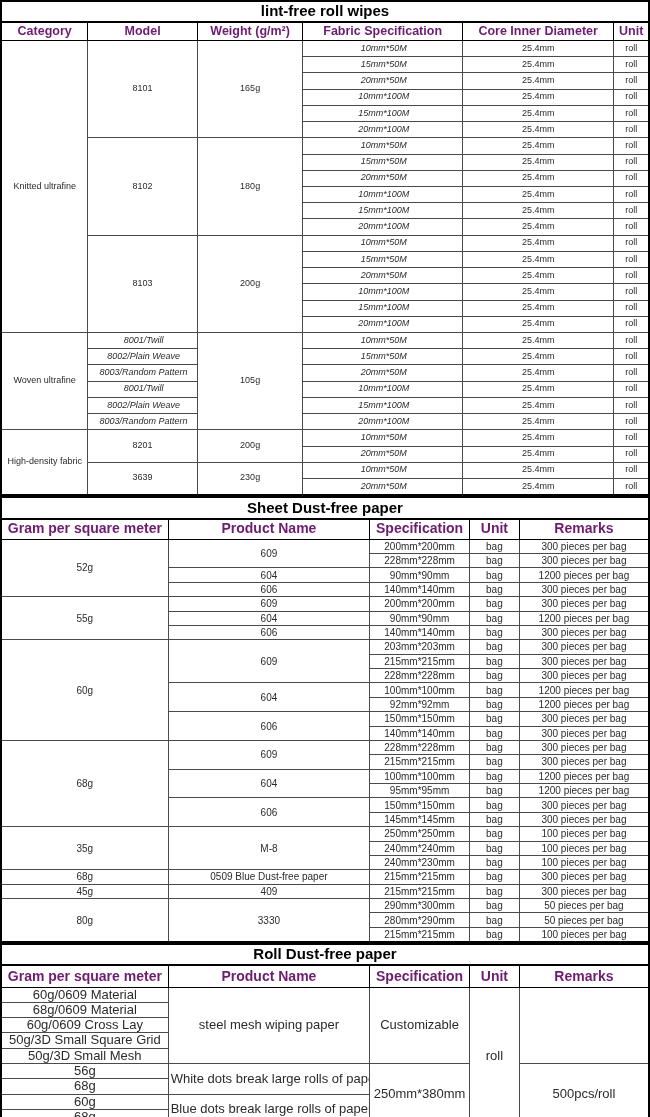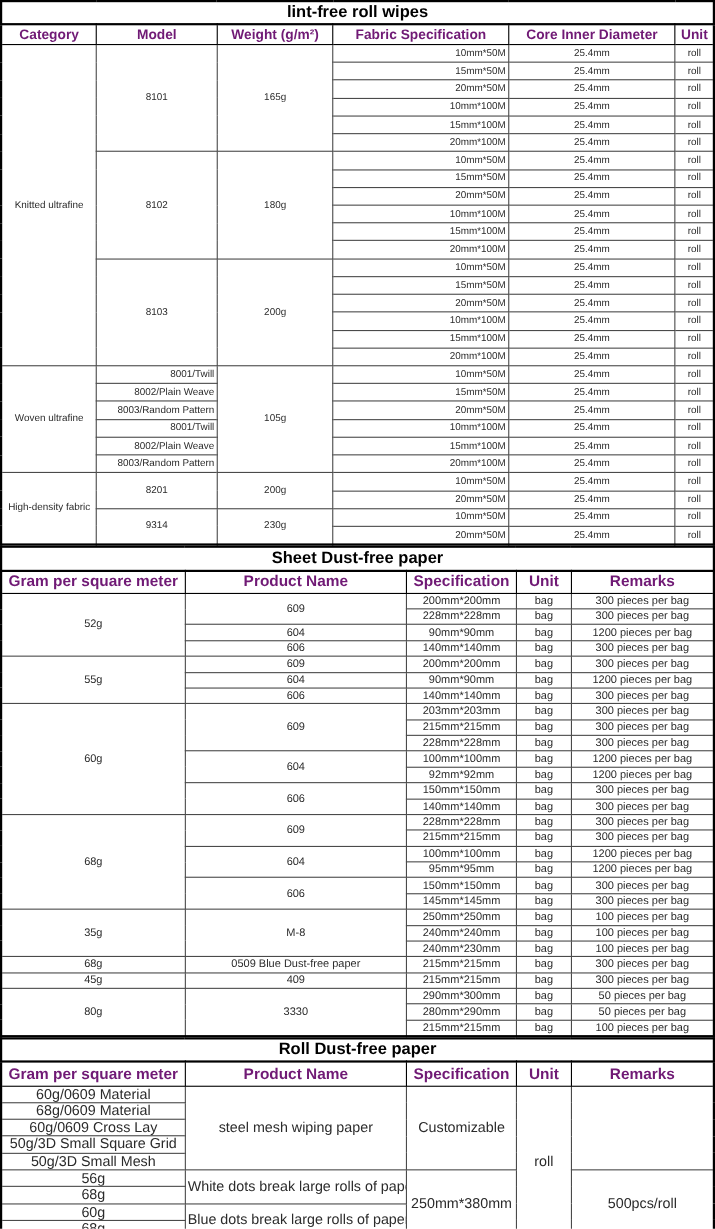--- a/index.html
+++ b/index.html
@@ -33,21 +33,21 @@
     font-size: 15px;
     color: #000;
     border: 2px solid #000;
   }
   .sec tr.header-row th {
     font-weight: bold;
     color: #701a75;
     border: 1px solid #000;
     background: #fff;
   }
-  .sec td.left { text-align: right; padding-left: 4px; }
+  .sec td.left { text-align: center; padding-left: 4px; font-style: italic; }
 
   
   .s1 { height: 496px; }
   .s1 tr.title-row  { height: 21px; }
   .s1 tr.header-row { height: 18px; }
   .s1 tr.header-row th { font-size: 12.5px; }
   .s1 tr.body-row { height: 16px; }
   .s1 td.body { font-size: 9px; }
 
   
@@ -233,21 +233,21 @@
           <td class="body left">10mm*50M</td>
           <td class="body">25.4mm</td>
           <td class="body">roll</td>
         </tr>
         <tr class="body-row">
           <td class="body left">20mm*50M</td>
           <td class="body">25.4mm</td>
           <td class="body">roll</td>
         </tr>
         <tr class="body-row">
-          <td class="body" rowspan="2">9314</td>
+          <td class="body" rowspan="2">3639</td>
           <td class="body" rowspan="2">230g</td>
           <td class="body left">10mm*50M</td>
           <td class="body">25.4mm</td>
           <td class="body">roll</td>
         </tr>
         <tr class="body-row">
           <td class="body left">20mm*50M</td>
           <td class="body">25.4mm</td>
           <td class="body">roll</td>
         </tr>

